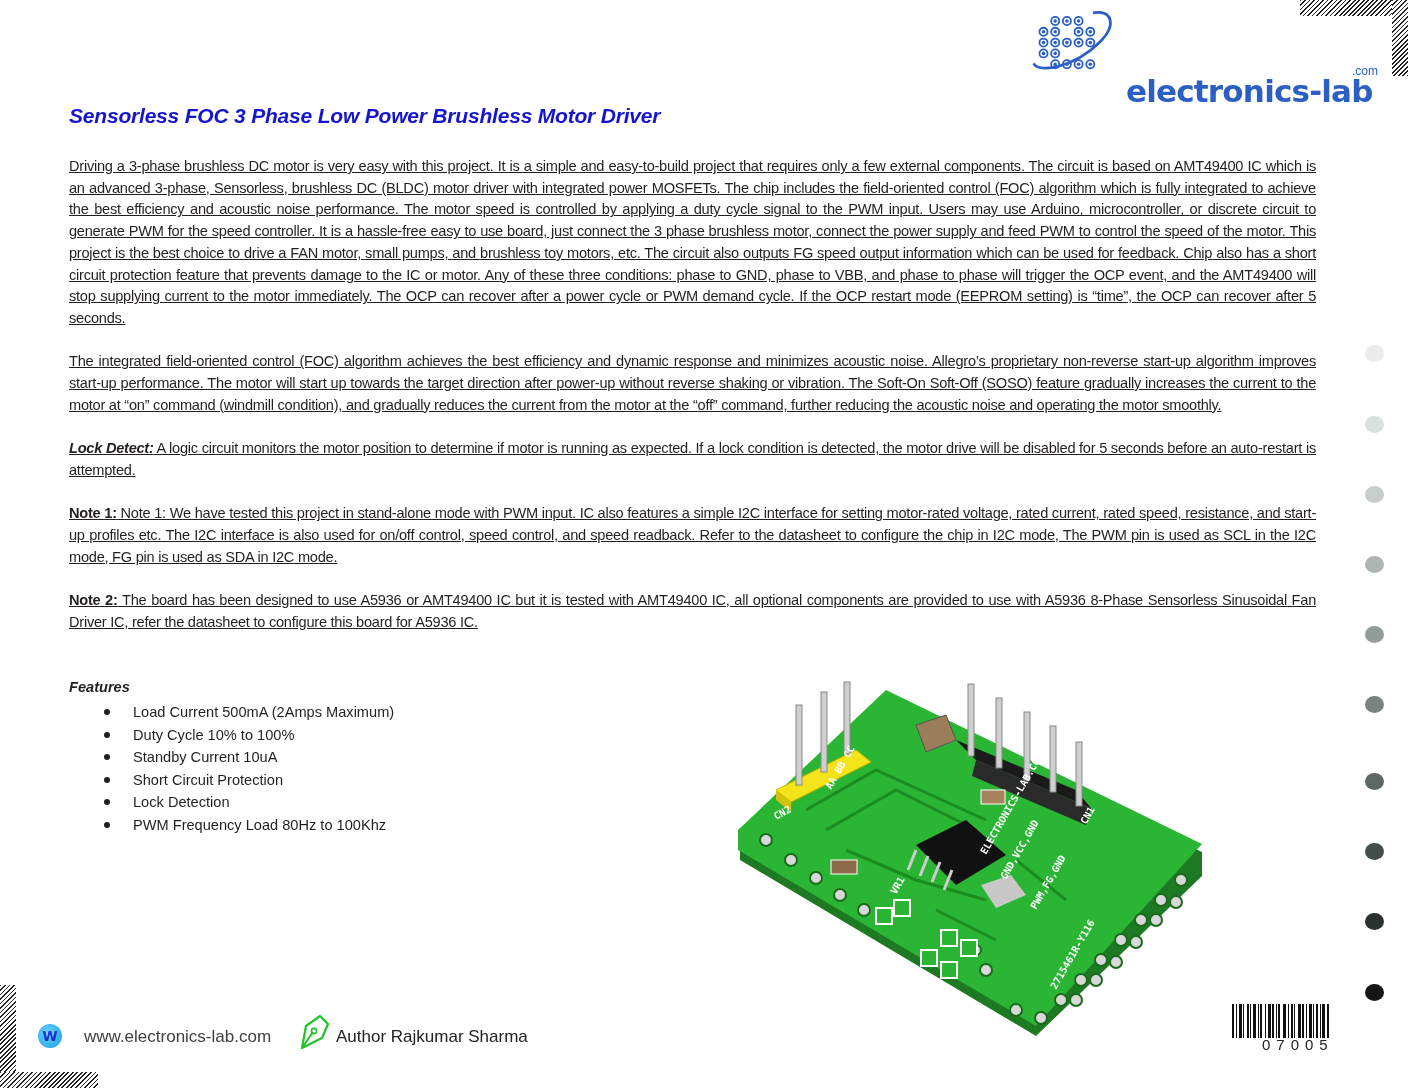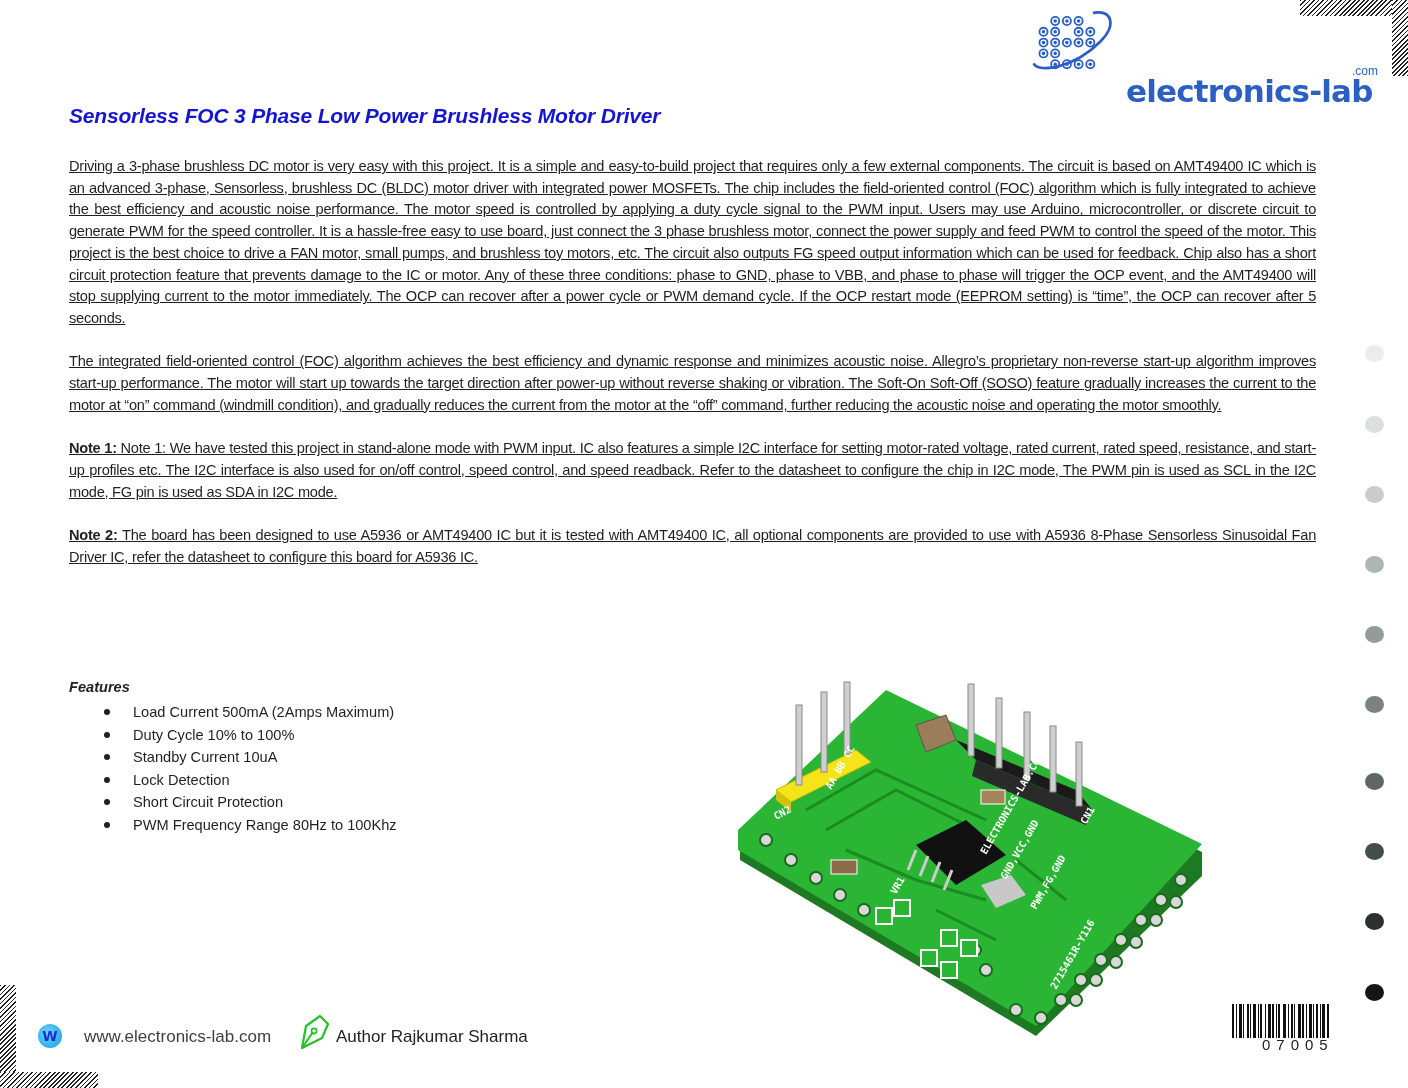--- a/index.html
+++ b/index.html
@@ -138,32 +138,33 @@
   </svg>
   <span class="logo-text">electronics-lab</span>
   <span class="logo-com">.com</span>
 </div>
 
 <h1 class="title">Sensorless FOC 3 Phase Low Power Brushless Motor Driver</h1>
 
 <div class="content">
   <p class="para">Driving a 3-phase brushless DC motor is very easy with this project. It is a simple and easy-to-build project that requires only a few external components. The circuit is based on AMT49400 IC which is an advanced 3-phase, Sensorless, brushless DC (BLDC) motor driver with integrated power MOSFETs. The chip includes the field-oriented control (FOC) algorithm which is fully integrated to achieve the best efficiency and acoustic noise performance. The motor speed is controlled by applying a duty cycle signal to the PWM input. Users may use Arduino, microcontroller, or discrete circuit to generate PWM for the speed controller. It is a hassle-free easy to use board, just connect the 3 phase brushless motor, connect the power supply and feed PWM to control the speed of the motor. This project is the best choice to drive a FAN motor, small pumps, and brushless toy motors, etc. The circuit also outputs FG speed output information which can be used for feedback. Chip also has a short circuit protection feature that prevents damage to the IC or motor. Any of these three conditions: phase to GND, phase to VBB, and phase to phase will trigger the OCP event, and the AMT49400 will stop supplying current to the motor immediately. The OCP can recover after a power cycle or PWM demand cycle. If the OCP restart mode (EEPROM setting) is “time”, the OCP can recover after 5 seconds.</p>
   <p class="para">The integrated field-oriented control (FOC) algorithm achieves the best efficiency and dynamic response and minimizes acoustic noise. Allegro’s proprietary non-reverse start-up algorithm improves start-up performance. The motor will start up towards the target direction after power-up without reverse shaking or vibration. The Soft-On Soft-Off (SOSO) feature gradually increases the current to the motor at “on” command (windmill condition), and gradually reduces the current from the motor at the “off” command, further reducing the acoustic noise and operating the motor smoothly.</p>
+  <p class="para"><span class="bold-italic">Lock Detect:</span><span> A logic circuit monitors the motor position to determine if motor is running as expected. If a lock condition is detected, the motor drive will be disabled for 5 seconds before an auto-restart is attempted.</span></p>
   <p class="para"><span class="bold">Note 1:</span><span> Note 1: We have tested this project in stand-alone mode with PWM input. IC also features a simple I2C interface for setting motor-rated voltage, rated current, rated speed, resistance, and start-up profiles etc. The I2C interface is also used for on/off control, speed control, and speed readback. Refer to the datasheet to configure the chip in I2C mode, The PWM pin is used as SCL in the I2C mode, FG pin is used as SDA in I2C mode.</span></p>
   <p class="para"><span class="bold">Note 2:</span><span> The board has been designed to use A5936 or AMT49400 IC but it is tested with AMT49400 IC, all optional components are provided to use with A5936 8-Phase Sensorless Sinusoidal Fan Driver IC, refer the datasheet to configure this board for A5936 IC.</span></p>
 </div>
 
 <div class="features-title">Features</div>
 <ul class="features-list">
   <li><span class="bullet"></span><span>Load Current 500mA (2Amps Maximum)</span></li>
   <li><span class="bullet"></span><span>Duty Cycle 10% to 100%</span></li>
   <li><span class="bullet"></span><span>Standby Current 10uA</span></li>
+  <li><span class="bullet"></span><span>Short Circuit Protection</span></li>
   <li><span class="bullet"></span><span>Lock Detection</span></li>
-  <li><span class="bullet"></span><span>Short Circuit Protection</span></li>
-  <li><span class="bullet"></span><span>PWM Frequency Range 80Hz to 100Khz</span></li>
+  <li><span class="bullet"></span><span>PWM Frequency Load 80Hz to 100Khz</span></li>
 </ul>
 
 <svg class="pcb" viewBox="0 0 468 360">
 
   <polygon points="4,160 150,22 466,172 466,196 300,356 4,180" fill="#1d7a22"></polygon>
 
   <polygon points="2,150 150,10 466,164 300,346 2,170" fill="#2bb534"></polygon>
 
   <g stroke="#1a8c20" stroke-width="3" fill="none">
     <path d="M70 130 L140 90 L250 140"></path>

